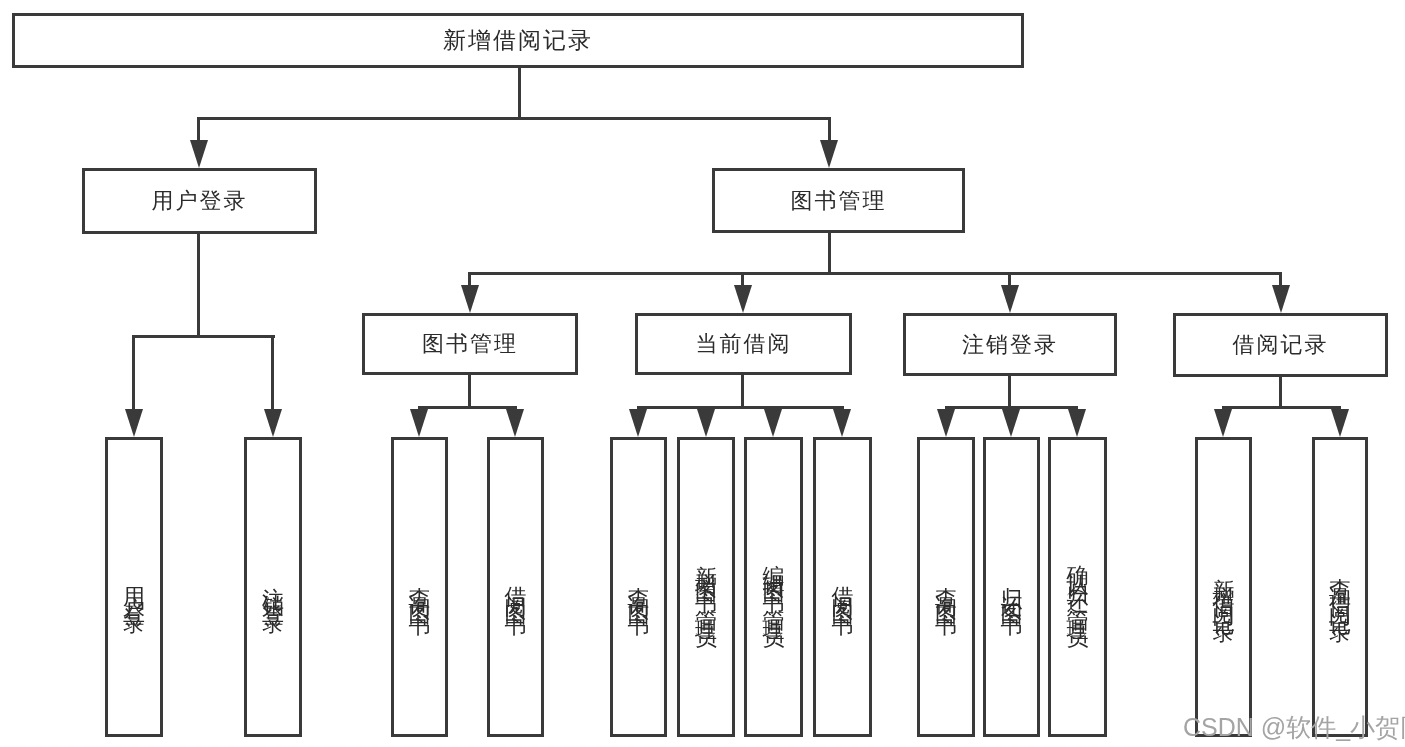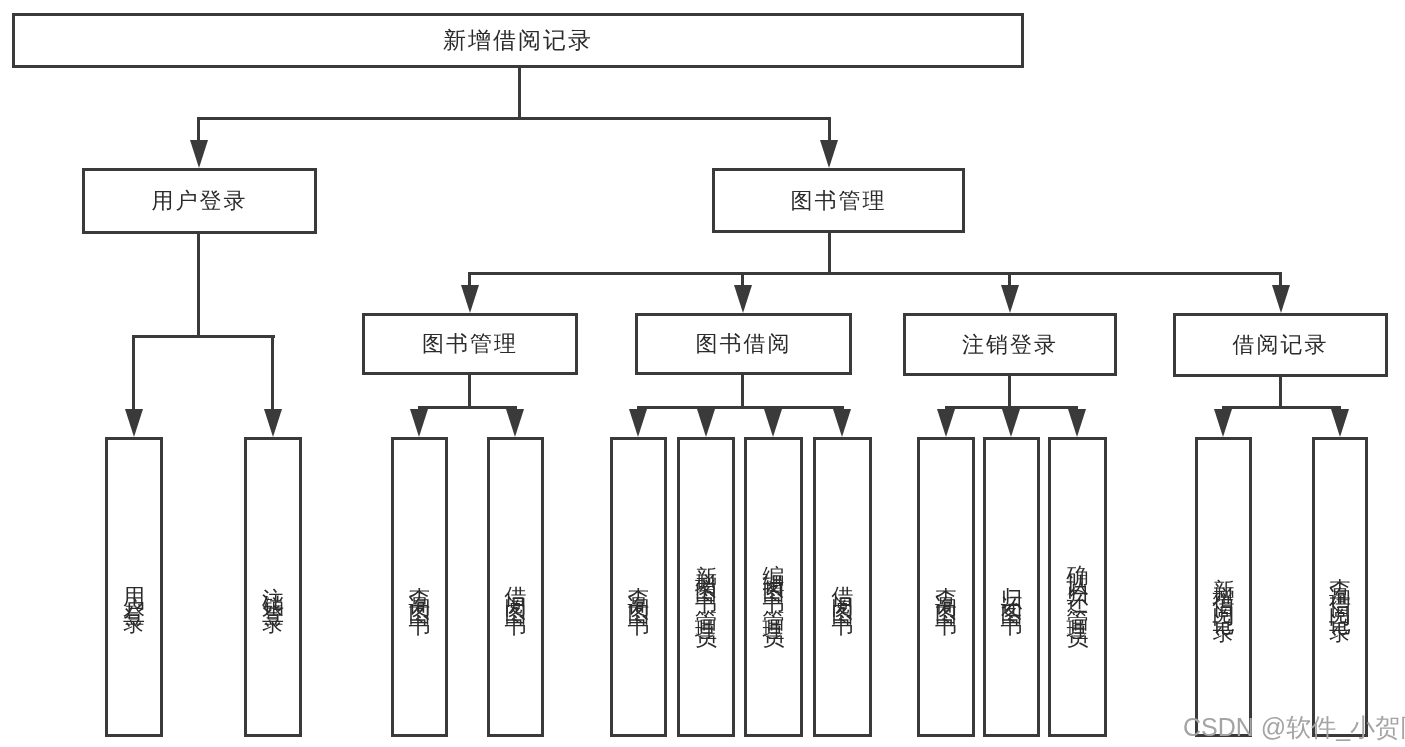--- a/index.html
+++ b/index.html
@@ -75,21 +75,21 @@
   <div class="vline" style="left:1279px;top:272px;height:16px"></div>
   <div class="arrow" style="left:461px;top:285px"></div>
   <div class="arrow" style="left:734px;top:285px"></div>
   <div class="arrow" style="left:1001px;top:285px"></div>
   <div class="arrow" style="left:1272px;top:285px"></div>
 
   <div class="box hbox" style="left:362px;top:313px;width:216px;height:62px">
     <span>图书管理</span>
   </div>
   <div class="box hbox" style="left:635px;top:313px;width:217px;height:62px">
-    <span>图书借阅</span>
+    <span>当前借阅</span>
   </div>
   <div class="box hbox" style="left:903px;top:313px;width:214px;height:63px">
     <span>注销登录</span>
   </div>
   <div class="box hbox" style="left:1173px;top:313px;width:215px;height:64px">
     <span>借阅记录</span>
   </div>
 
   <div class="vline" style="left:468px;top:375px;height:33px"></div>
   <div class="hline" style="left:418px;top:406px;width:99px"></div>

